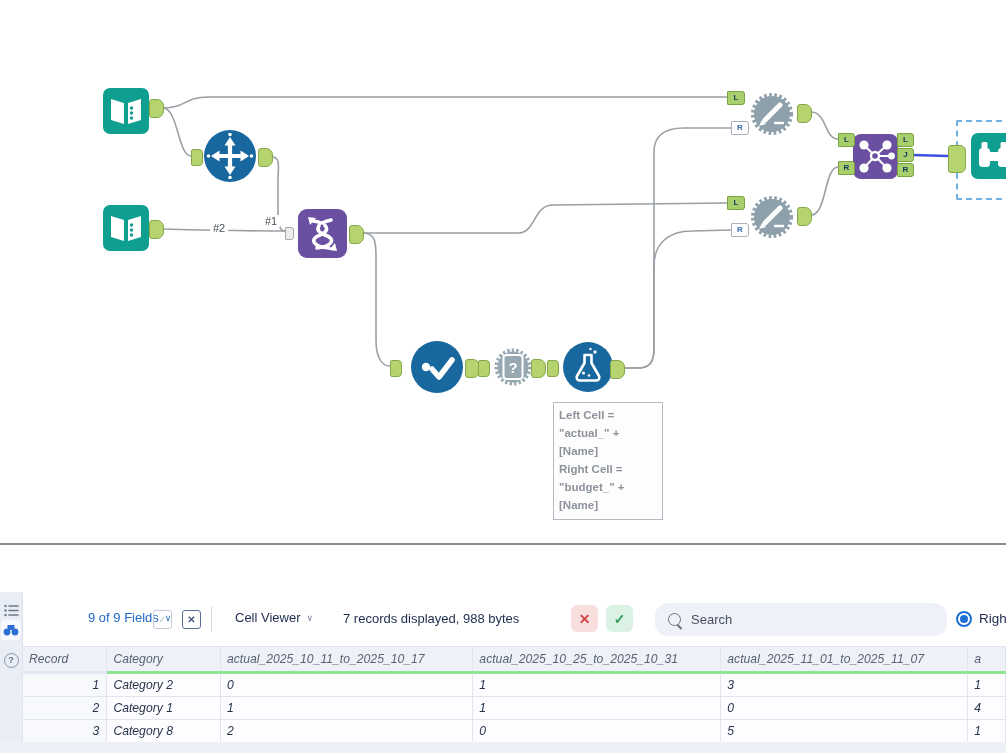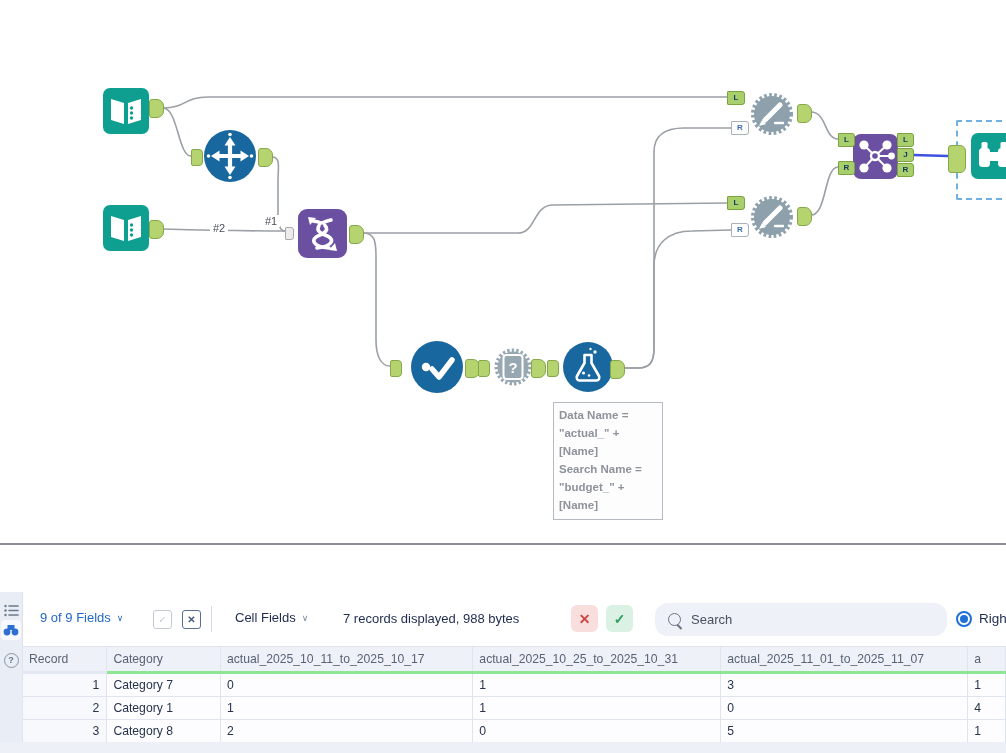--- a/index.html
+++ b/index.html
@@ -31,21 +31,21 @@
   .splitter{position:absolute;left:0;top:543px;width:1006px;height:2px;background:#8b8e94;}
   .results-header{position:absolute;left:0;top:545px;width:1006px;height:47px;background:#fff;}
   .sidebar{position:absolute;left:0;top:592px;width:22px;height:161px;background:#e9edf6;
            border-right:1px solid #dce1ec;}
   .side-ic{position:absolute;left:1px;width:20px;height:20px;display:flex;align-items:center;justify-content:center;}
   .side-ic.sel{background:#f7f9fd;border-radius:4px;}
   .help-circ{width:13px;height:13px;border:1.3px solid #8a93a3;border-radius:50%;color:#6a7484;
              font-size:9px;font-weight:bold;display:flex;align-items:center;justify-content:center;}
   
   .tb{position:absolute;font-size:13px;}
-  .link-blue{color:#2268c8;cursor:pointer;}
+  .link-blue{color:#2268c8;cursor:pointer;margin-left:48px;}
   .chev{font-size:9px;margin-left:6px;position:relative;top:-1px;color:#7c879c;}
   .link-blue .chev{color:#2268c8;}
   .sq-icon{position:absolute;width:17px;height:17px;border-radius:3px;display:flex;align-items:center;
            justify-content:center;font-size:10px;line-height:1;}
   .cb{border:1.4px solid #c3cad6;color:#c3cad6;}
   .xb{border:1.4px solid #5a6f96;color:#44597e;font-weight:bold;}
   .vsep{position:absolute;left:211px;top:606px;width:1px;height:26px;background:#d5dbe6;}
   .dark-txt{color:#1d2b4e;}
   .btn{position:absolute;width:27px;height:27px;border-radius:6px;display:flex;align-items:center;
        justify-content:center;font-size:14px;font-weight:bold;cursor:pointer;}
@@ -58,21 +58,21 @@
               transform:rotate(45deg);transform-origin:0 0;}
   .search-input{flex:1;border:none;background:transparent;outline:none;margin-left:8px;
                 font-size:13px;color:#49505e;font-family:"Liberation Sans",sans-serif;}
   .search-input::placeholder{color:#49505e;opacity:1;}
   .radio{position:absolute;left:956px;top:611px;width:16px;height:16px;border:2px solid #1f6fd6;
          border-radius:50%;box-sizing:border-box;display:flex;align-items:center;justify-content:center;}
   .radio::after{content:"";width:8px;height:8px;border-radius:50%;background:#1f6fd6;}
   .radio-label{position:absolute;left:979px;top:611px;font-size:13.5px;color:#1d2b4e;}
   
   .grid{position:absolute;left:22px;top:646px;width:984px;overflow:hidden;}
-  table{border-collapse:collapse;table-layout:fixed;}
+  table{border-collapse:collapse;table-layout:fixed;font-style:italic;}
   th,td{border:1px solid #dfe4ef;font-size:12.2px;padding:0 0 0 6px;text-align:left;
         white-space:nowrap;overflow:hidden;}
   th{height:24px;background:#eef1f7;color:#596275;font-weight:normal;border-bottom:3px solid #8ee695;}
   th.gutter{border-bottom:3px solid #e3e8f2;}
   td{height:22px;background:#fdfdff;color:#27344c;}
   td.rec{background:#f8f9fc;text-align:right;padding:0 7px 0 0;}
   .bottom-strip{position:absolute;left:0;top:742px;width:1006px;height:11px;background:#edf0f7;}
   
   svg{display:block;}
 </style>
@@ -256,24 +256,24 @@
         <rect x="18" y="19" width="10" height="9" fill="#fff"></rect>
         <rect x="10.5" y="9" width="6" height="7" rx="1.5" fill="#fff"></rect>
         <rect x="29.5" y="9" width="6" height="7" rx="1.5" fill="#fff"></rect>
       </svg>
     </div>
 
     <div class="conn-label" style="left:210px;top:222px">#2</div>
     <div class="conn-label" style="left:262px;top:215px">#1</div>
 
     <div class="annotation">
-      <div>Data Name =</div>
+      <div>Left Cell =</div>
       <div>"actual_" +</div>
       <div>[Name]</div>
-      <div>Search Name =</div>
+      <div>Right Cell =</div>
       <div>"budget_" +</div>
       <div>[Name]</div>
     </div>
   </div>
 
   <div class="splitter"></div>
 
   <div class="results-header">
     
   </div>
@@ -305,21 +305,21 @@
     </div>
   </div>
 
   <div class="tb link-blue" style="left:40px;top:610px">
     <span>9 of 9 Fields</span><span class="chev">∨</span>
   </div>
   <div class="sq-icon cb" style="left:153px;top:610px">✓</div>
   <div class="sq-icon xb" style="left:182px;top:610px">✕</div>
   <div class="vsep"></div>
   <div class="tb dark-txt" style="left:235px;top:610px">
-    <span>Cell Fields</span><span class="chev">∨</span>
+    <span>Cell Viewer</span><span class="chev">∨</span>
   </div>
   <div class="tb dark-txt" style="left:343px;top:611px">7 records displayed, 988 bytes</div>
   <div class="btn red" style="left:571px;top:605px">✕</div>
   <div class="btn green" style="left:606px;top:605px">✓</div>
   <div class="search-box">
     <span class="mag"></span>
     <input class="search-input" type="text" placeholder="Search" style="">
   </div>
   <div class="radio"></div>
   <div class="radio-label">Right</div>
@@ -340,21 +340,21 @@
           <th>Category</th>
           <th>actual_2025_10_11_to_2025_10_17</th>
           <th>actual_2025_10_25_to_2025_10_31</th>
           <th>actual_2025_11_01_to_2025_11_07</th>
           <th>a</th>
         </tr>
       </thead>
       <tbody>
         <tr>
           <td class="rec">1</td>
-          <td>Category 7</td>
+          <td>Category 2</td>
           <td>0</td>
           <td>1</td>
           <td>3</td>
           <td>1</td>
         </tr>
         <tr>
           <td class="rec">2</td>
           <td>Category 1</td>
           <td>1</td>
           <td>1</td>

